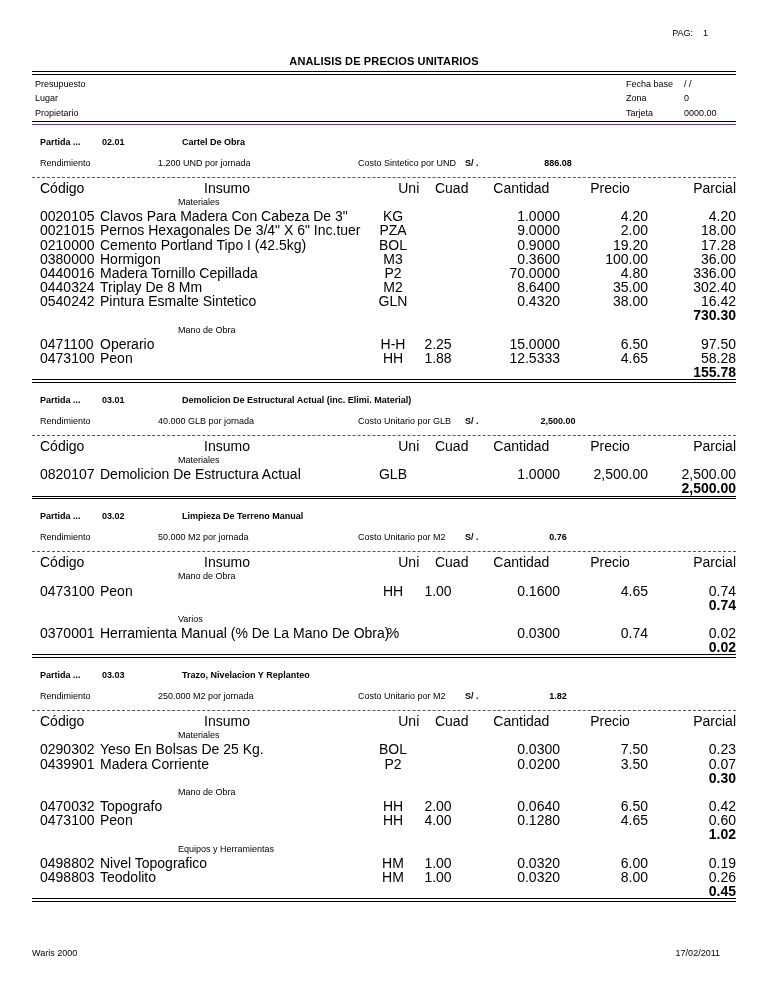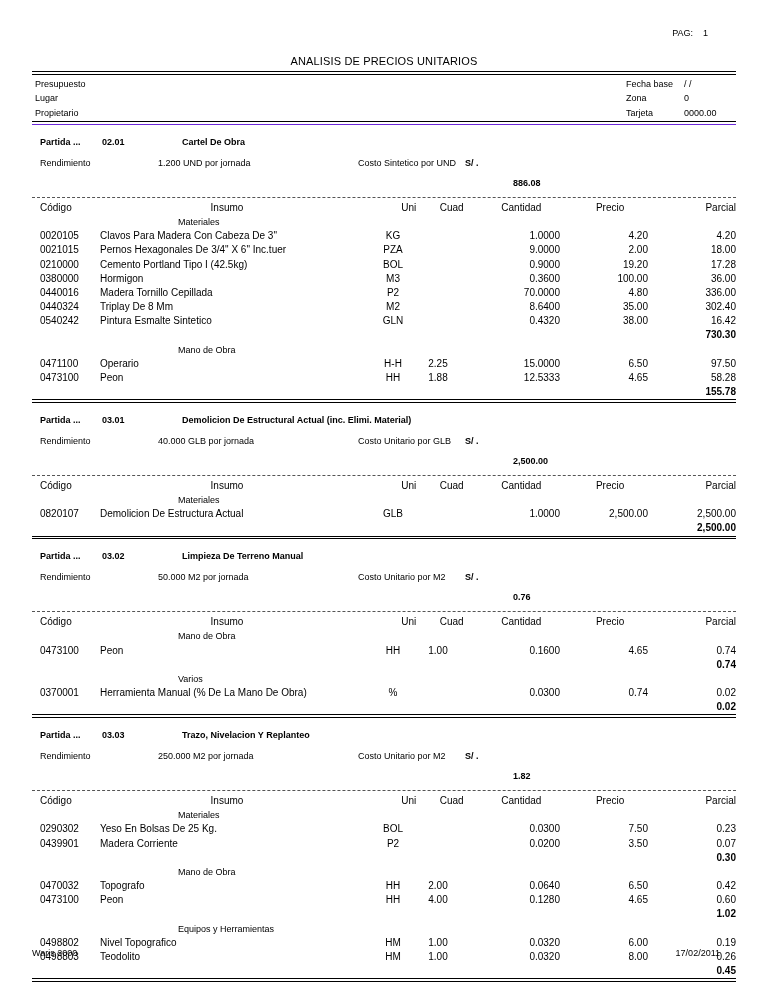--- a/index.html
+++ b/index.html
@@ -33,21 +33,21 @@
     padding-top: 28px;
     padding-right: 28px;
   }
   .pag-label { margin-right: 10px; }
   .pag-value { }
 
   
   .doc-title {
     text-align: center;
     font-size: 11px;
-    font-weight: normal;
+    font-weight: bold;
     letter-spacing: 0.15px;
     margin-top: 17px;
   }
 
   
   .hdr-box {
     margin-top: 4px;
     border-top: 1px solid #000;
     border-bottom: 1px solid #6d28d9;
     padding: 1.5px 0;
@@ -96,30 +96,30 @@
     display: flex;
     font-size: 9px;
     white-space: nowrap;
     padding-top: 11px;
     padding-bottom: 9px;
   }
   .rr-label { width: 126px; padding-left: 8px; box-sizing: border-box; }
   .rr-qty   { width: 200px; }
   .rr-cu    { width: 107px; }
   .rr-cur   { width: 48px; font-weight: bold; }
-  .rr-total { width: 90px; text-align: left; font-weight: bold; margin-top: 20px; }
+  .rr-total { width: 90px; text-align: center; font-weight: bold; }
 
   
   .tbl-dash {
     border-top: 1px dashed #555;
     height: 0;
   }
   .row {
     display: flex;
-    font-size: 10px;
+    font-size: 14px;
     line-height: 14.2px;
     height: 14.2px;
     white-space: nowrap;
     justify-content: space-between;
   }
   .colhead { padding-top: 3px; }
   .c-code   { width: 68px; padding-left: 8px; box-sizing: border-box; }
   .c-insumo { width: 272px; }
   .c-uni    { width: 42px; text-align: center; }
   .c-cuad   { width: 48px; text-align: center; }

